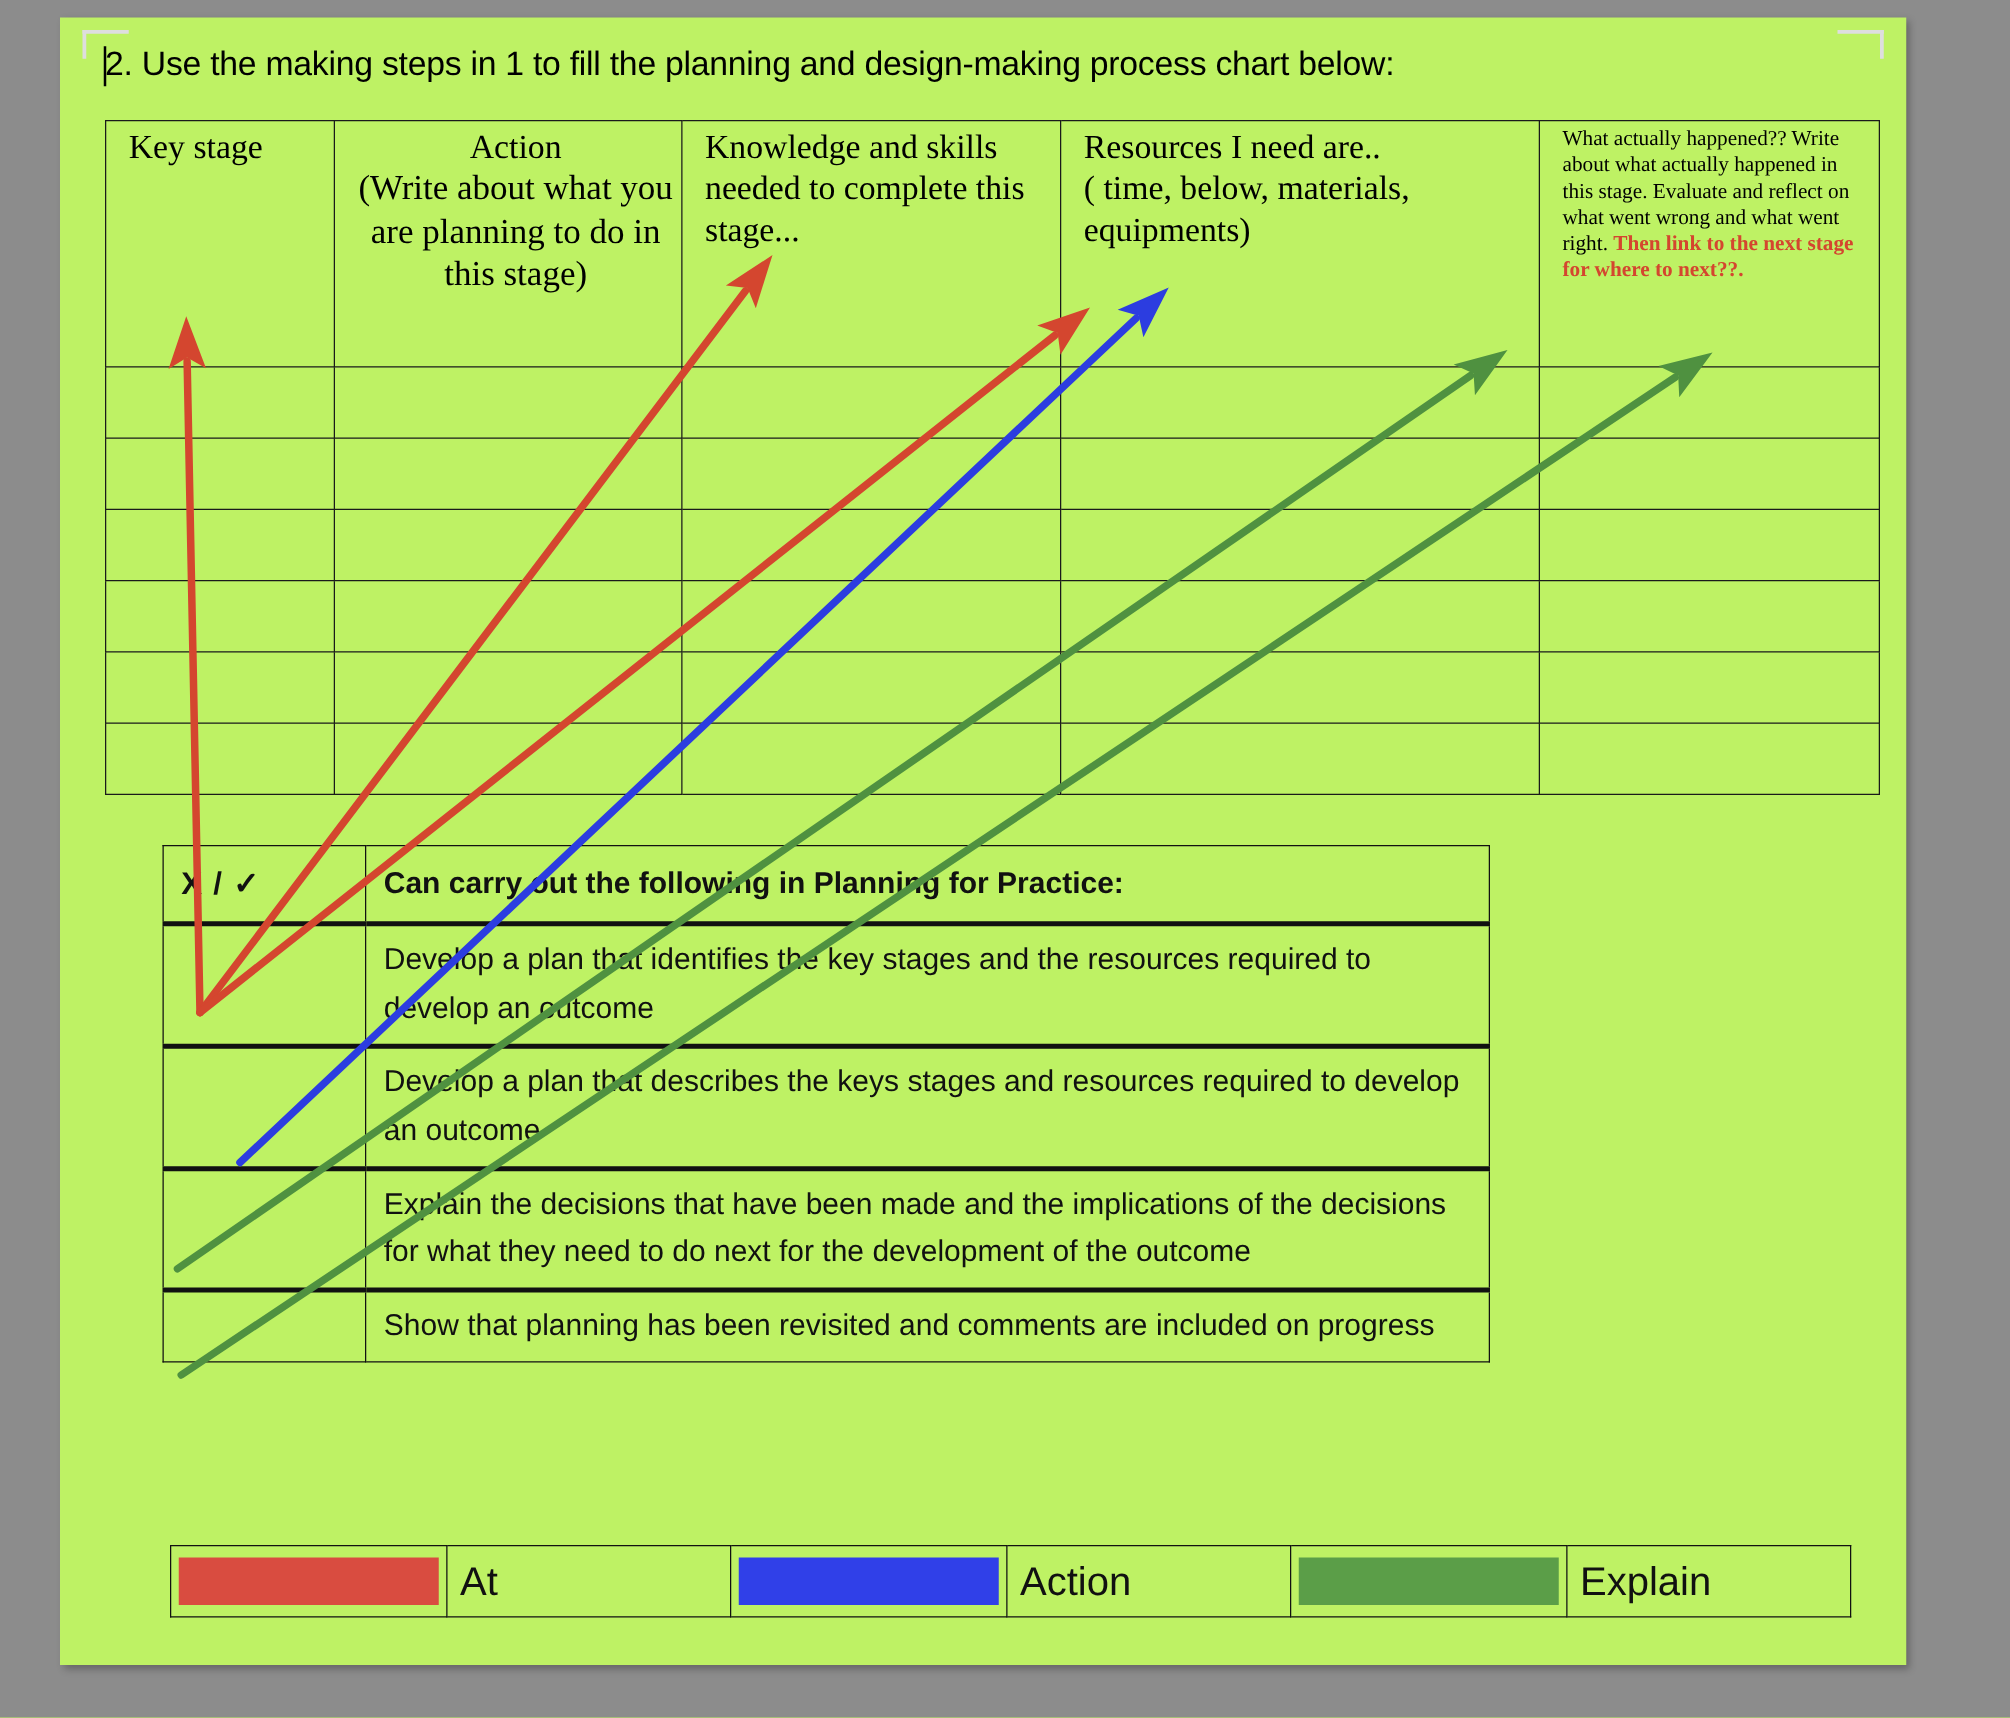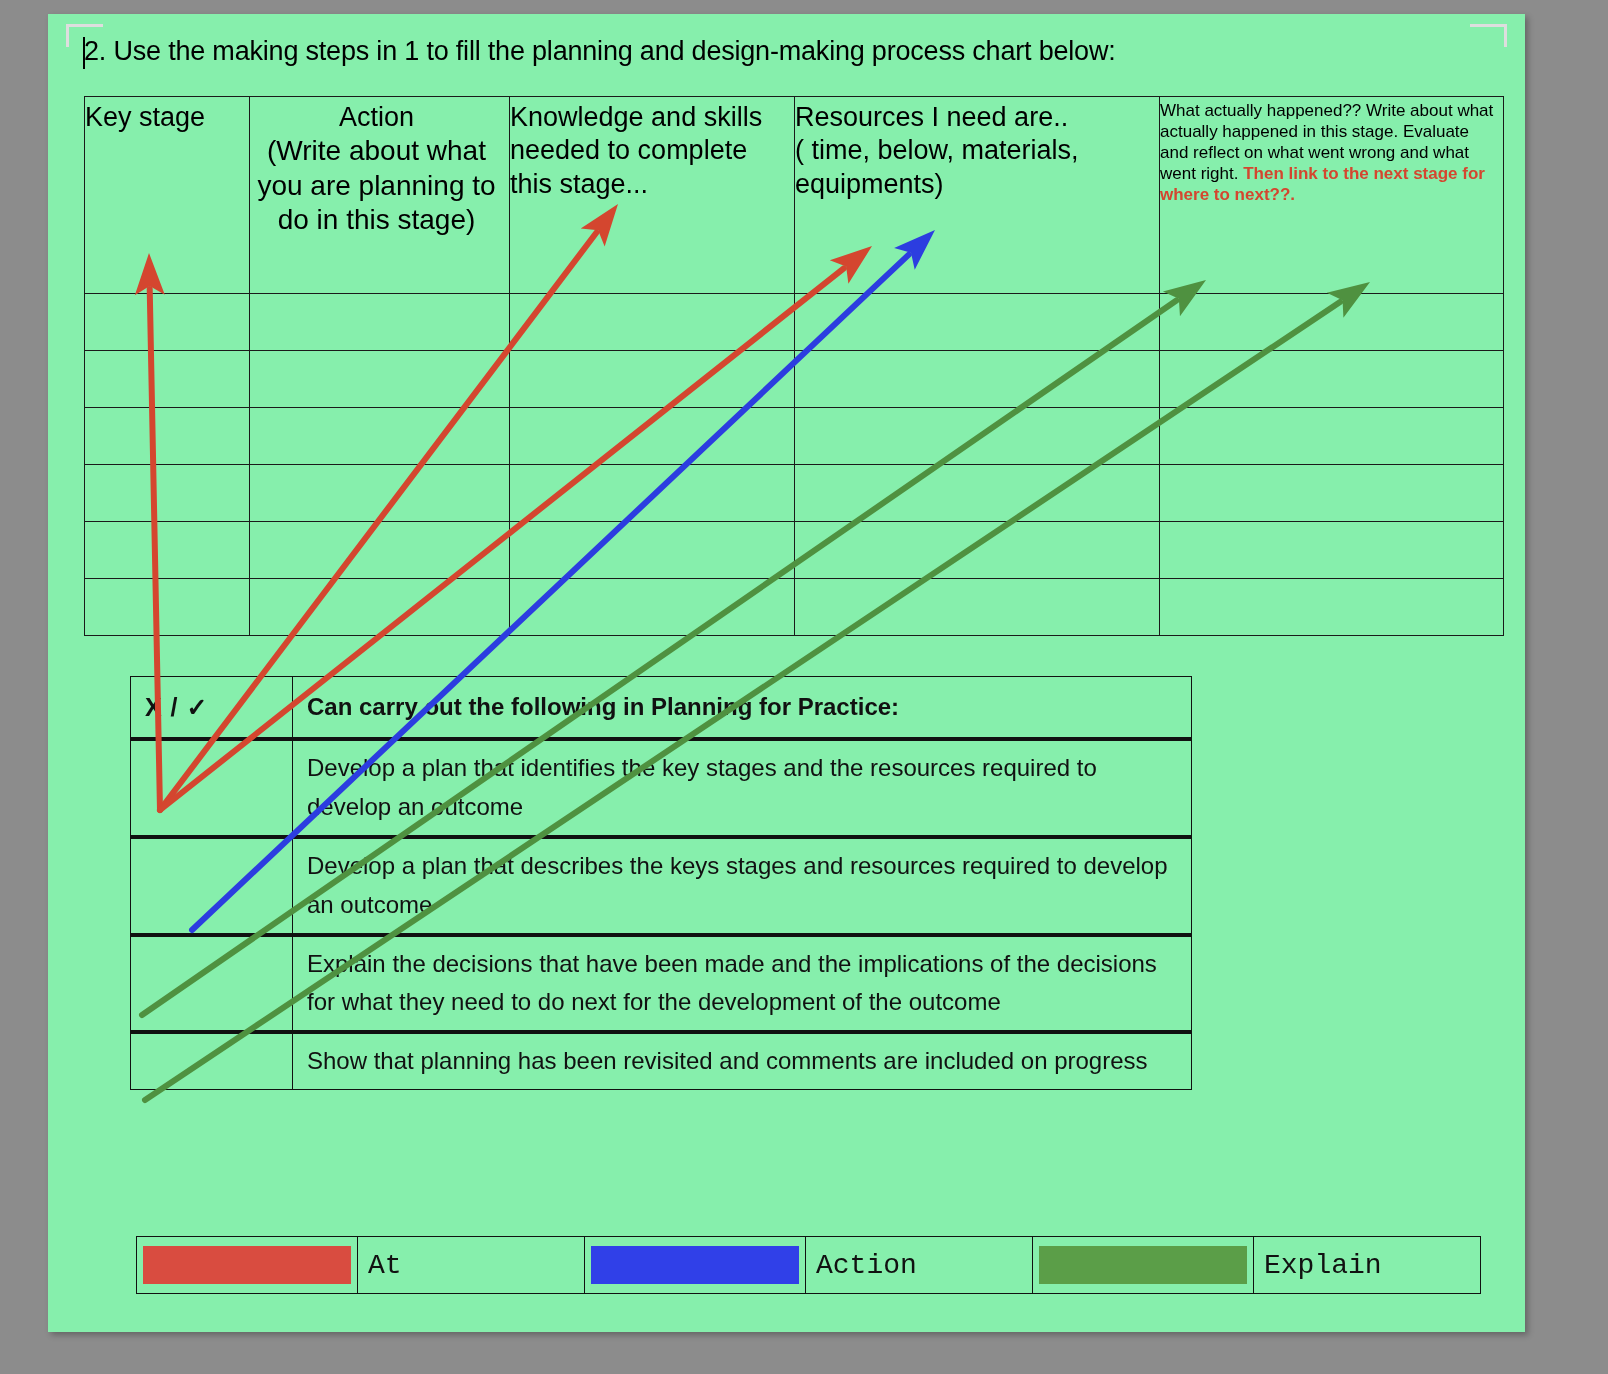--- a/index.html
+++ b/index.html
@@ -13,21 +13,21 @@
     background: #8c8c8c;
     font-family: "Liberation Serif", serif;
     overflow: hidden;
   }
   #page {
     position: absolute;
     left: 48px;
     top: 14px;
     width: 1477px;
     height: 1318px;
-    background: #86efac;
+    background: #bef264;
     box-shadow: 3px 3px 6px rgba(0,0,0,0.28);
     overflow: hidden;
   }
   .margin-mark {
     position: absolute;
     width: 34px;
     height: 20px;
     border: 3px solid #dedede;
     pointer-events: none;
   }
@@ -60,22 +60,22 @@
     position: absolute;
     left: 36px;
     top: 82px;
     width: 1420px;
     border-collapse: collapse;
     table-layout: fixed;
   }
   #process-table td {
     border: 1.5px solid #1a1a1a;
     vertical-align: top;
-    padding: 4px 6px 4px 0;
-    font-family: Liberation Sans, sans-serif;
+    padding: 4px 6px 4px 18px;
+    font-family: Liberation Serif, serif;
   }
   .ph-title {
     font-size: 27px;
     line-height: 1.24;
     display: block;
   }
   .ph-sub {
     font-size: 28px;
     line-height: 1.23;
     display: block;
@@ -135,22 +135,22 @@
     border-collapse: collapse;
     table-layout: fixed;
   }
   #legend-table td {
     border: 1.5px solid #111;
     height: 54px;
     vertical-align: middle;
   }
   #legend-table td.swatch-cell { width: 220px; padding: 0; }
   #legend-table td.label-cell {
-    font-family: Liberation Mono, monospace;
-    font-size: 28px;
+    font-family: Liberation Sans, sans-serif;
+    font-size: 32px;
     padding-left: 10px;
     color: #111;
   }
   .swatch {
     width: 208px;
     height: 38px;
     margin: 3px auto;
     display: block;
   }
 

